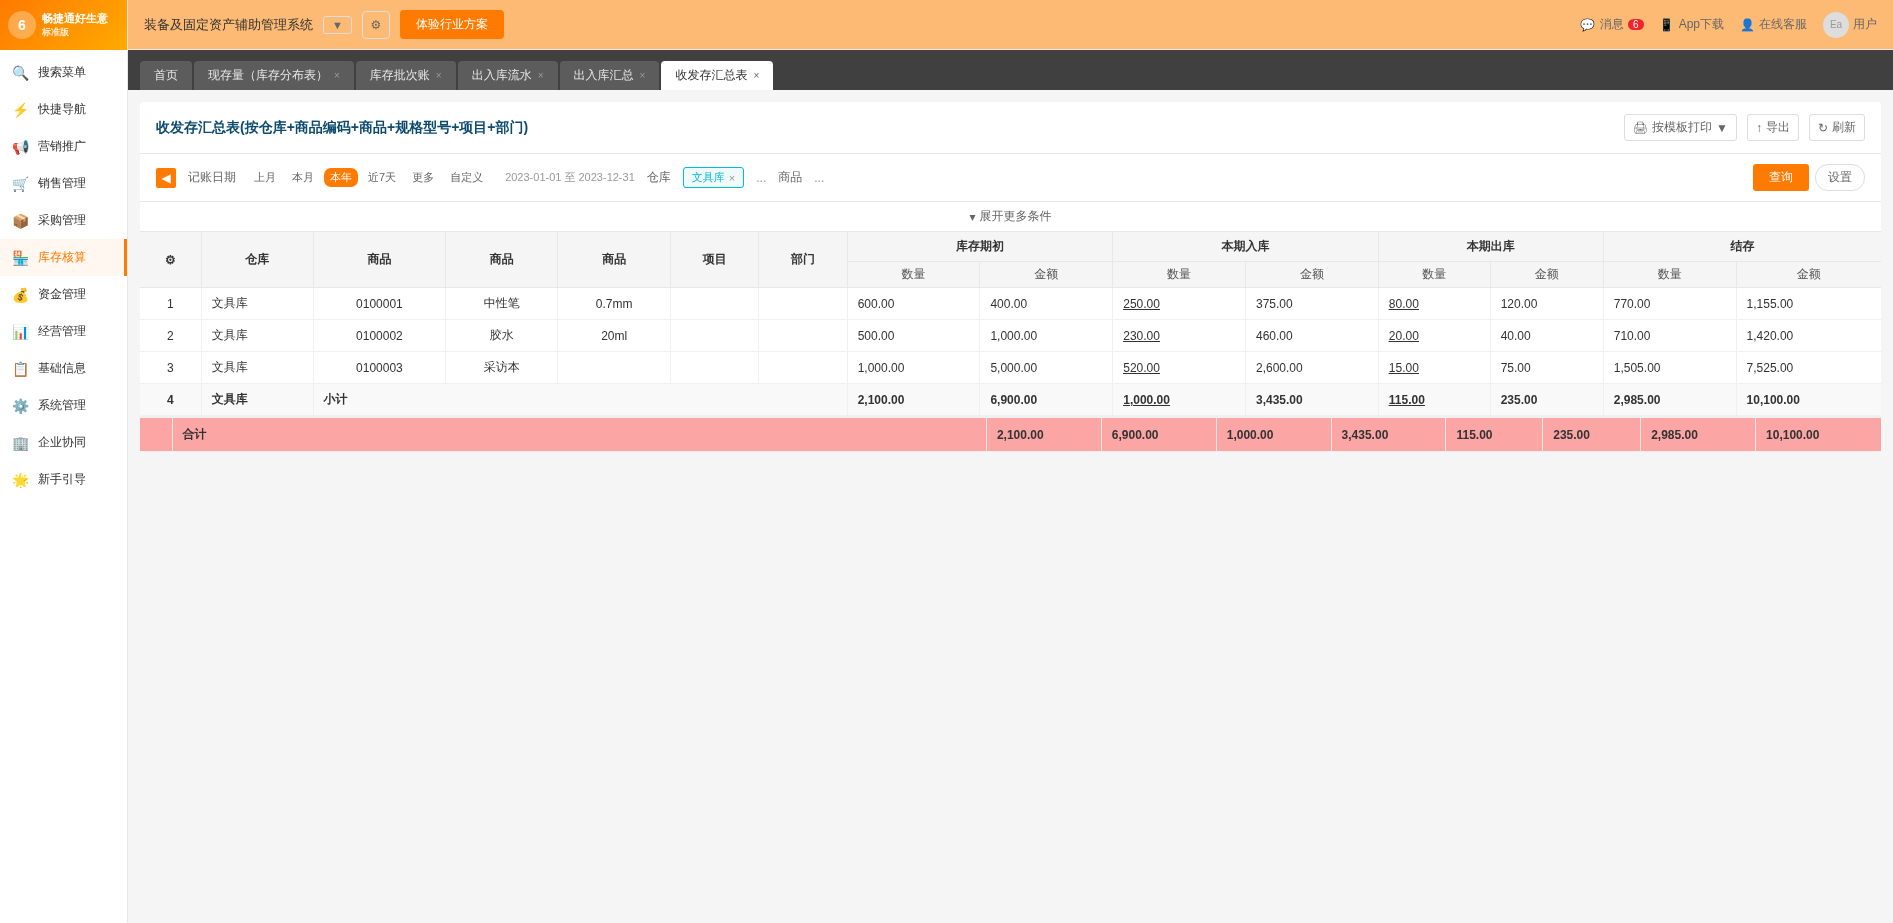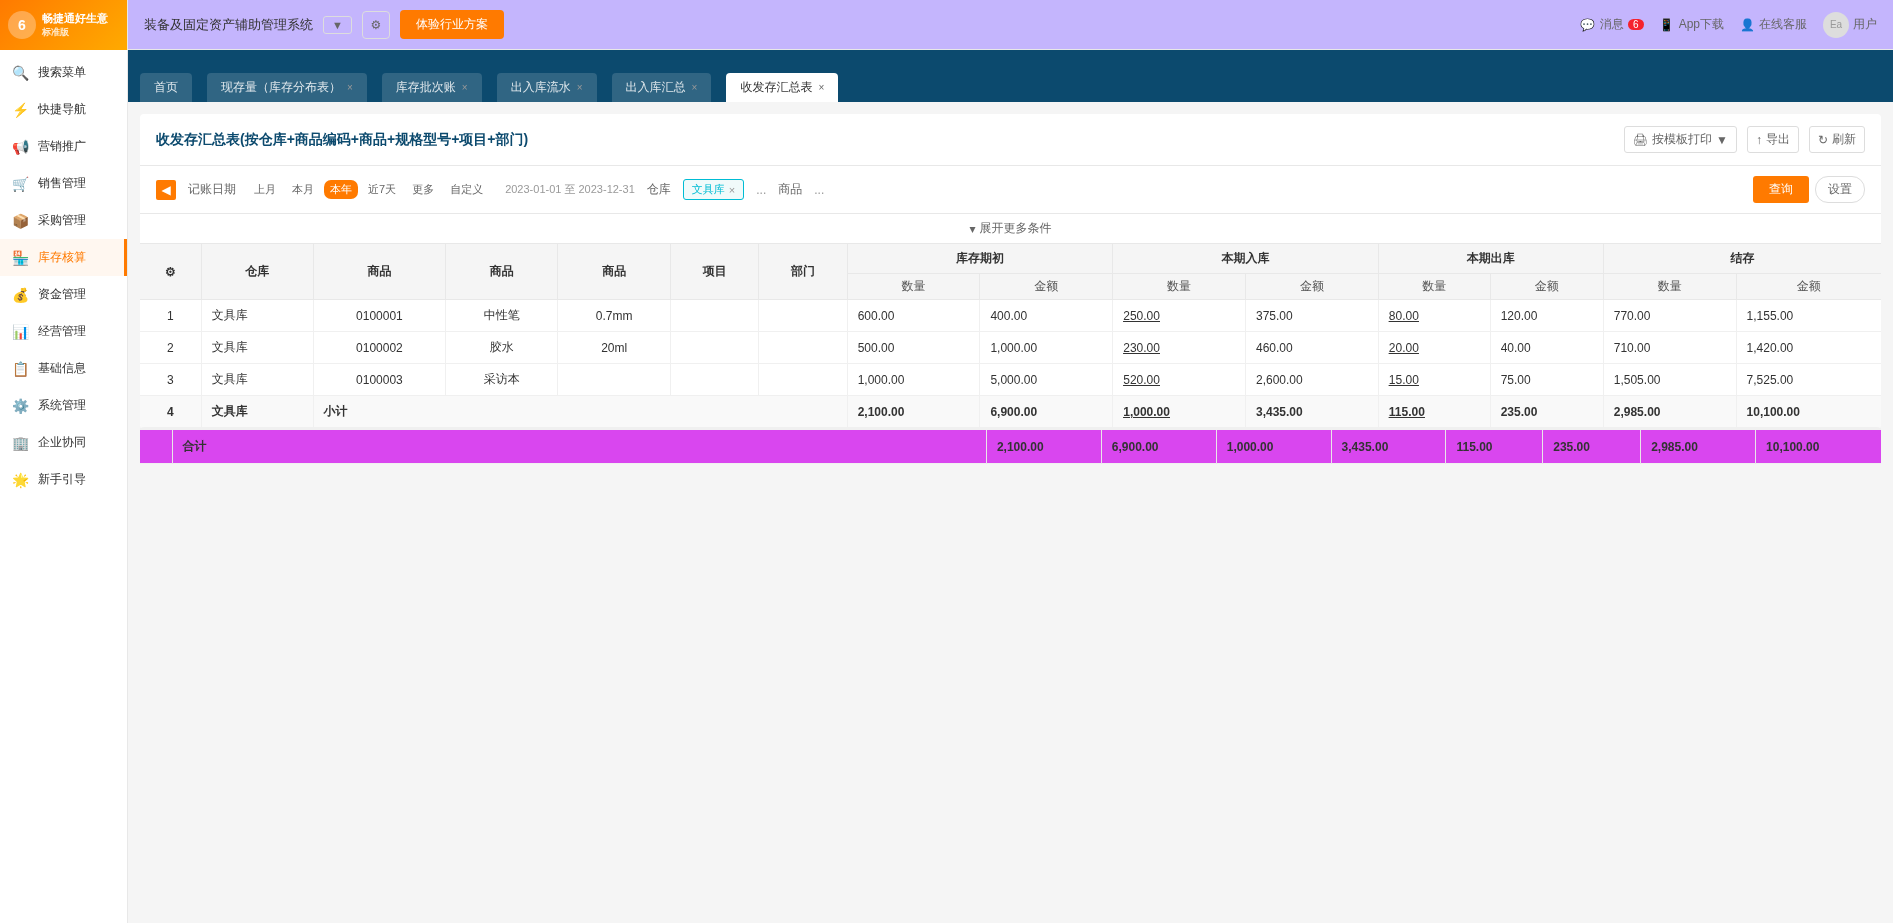--- a/index.html
+++ b/index.html
@@ -13,33 +13,33 @@
     .sidebar-logo .logo-sub { font-size: 9px; color: rgba(255,255,255,0.8); }
     .sidebar-nav { flex: 1; overflow-y: auto; padding: 4px 0; }
     .sidebar-item { display: flex; align-items: center; gap: 8px; padding: 10px 12px; cursor: pointer; color: #333; font-size: 12px; transition: background 0.2s; }
     .sidebar-item.active { background: #fff7f0; color: #ff7a00; border-right: 3px solid #ff7a00; }
     .sidebar-item .icon { font-size: 14px; width: 18px; text-align: center; }
 
     
     .main { flex: 1; display: flex; flex-direction: column; overflow: hidden; }
 
     
-    .topbar { height: 50px; background: #c4b5fd; display: flex; align-items: center; justify-content: space-between; padding: 0 16px; border-bottom: 1px solid #e8e8e8; flex-shrink: 0; }
+    .topbar { height: 50px; background: #fdba74; display: flex; align-items: center; justify-content: space-between; padding: 0 16px; border-bottom: 1px solid #e8e8e8; flex-shrink: 0; }
     .topbar-left { display: flex; align-items: center; gap: 10px; }
     .topbar-title { font-size: 13px; color: #333; }
     .topbar-dropdown { font-size: 11px; color: #666; border: 1px solid #ddd; padding: 2px 8px; border-radius: 3px; cursor: pointer; }
     .topbar-settings { width: 28px; height: 28px; border: 1px solid #ddd; border-radius: 4px; display: flex; align-items: center; justify-content: center; cursor: pointer; color: #666; }
     .topbar-try-btn { background: #ff7a00; color: #fff; border: none; padding: 6px 16px; border-radius: 4px; cursor: pointer; font-size: 12px; font-family: Liberation Mono, monospace; }
     .topbar-right { display: flex; align-items: center; gap: 16px; color: #666; font-size: 12px; }
     .topbar-right-item { display: flex; align-items: center; gap: 4px; cursor: pointer; }
     .badge { background: #f5222d; color: #fff; border-radius: 8px; font-size: 10px; padding: 0 4px; min-width: 16px; text-align: center; }
     .user-avatar { width: 26px; height: 26px; background: #ddd; border-radius: 50%; display: flex; align-items: center; justify-content: center; font-size: 10px; color: #999; }
 
     
-    .tabbar { height: 52px; background: #0c4a6e; display: flex; align-items: flex-end; padding: 0 12px; gap: 15px; flex-shrink: 0; }
+    .tabbar { height: 40px; background: #404040; display: flex; align-items: flex-end; padding: 0 12px; gap: 2px; flex-shrink: 0; }
     .tab { padding: 6px 14px; font-size: 12px; cursor: pointer; color: rgba(255,255,255,0.85); border-radius: 4px 4px 0 0; display: flex; align-items: center; gap: 6px; background: rgba(255,255,255,0.15); }
     .tab.active { background: #fff; color: #333; }
     .tab .tab-close { font-size: 10px; color: #999; cursor: pointer; }
     .tab.active .tab-close { color: #666; }
 
     
     .content { flex: 1; overflow: auto; background: #f5f5f5; padding: 12px; }
 
     
     .page-header { background: #fff; padding: 12px 16px; border-radius: 4px 4px 0 0; border-bottom: 1px solid #e8e8e8; display: flex; align-items: center; justify-content: space-between; }
@@ -72,21 +72,21 @@
     thead th:last-child { border-right: none; }
     tbody tr { border-bottom: 1px solid #f0f0f0; }
     tbody tr.subtotal { background: #f9f9f9; font-weight: bold; }
     tbody td { padding: 7px 10px; text-align: center; color: #333; border-right: 1px solid #f0f0f0; white-space: nowrap; }
     tbody td:last-child { border-right: none; }
     td.text-left { text-align: left; }
     td.underline { text-decoration: underline; color: #333; cursor: pointer; }
     td.number { text-align: left; }
 
     
-    .table-footer { background: #d946ef; border-top: 2px solid #f0f0f0; padding: 0; }
+    .table-footer { background: #fca5a5; border-top: 2px solid #f0f0f0; padding: 0; }
     .table-footer table { }
     .table-footer td { padding: 8px 10px; font-weight: bold; color: #333; border-right: 1px solid #e8e8e8; }
 
     
     .header-row-1 th { padding: 6px 10px; }
     .header-row-2 th { padding: 4px 10px; font-weight: normal; color: #555; }
   </style>
 </head>
 <body>
 

